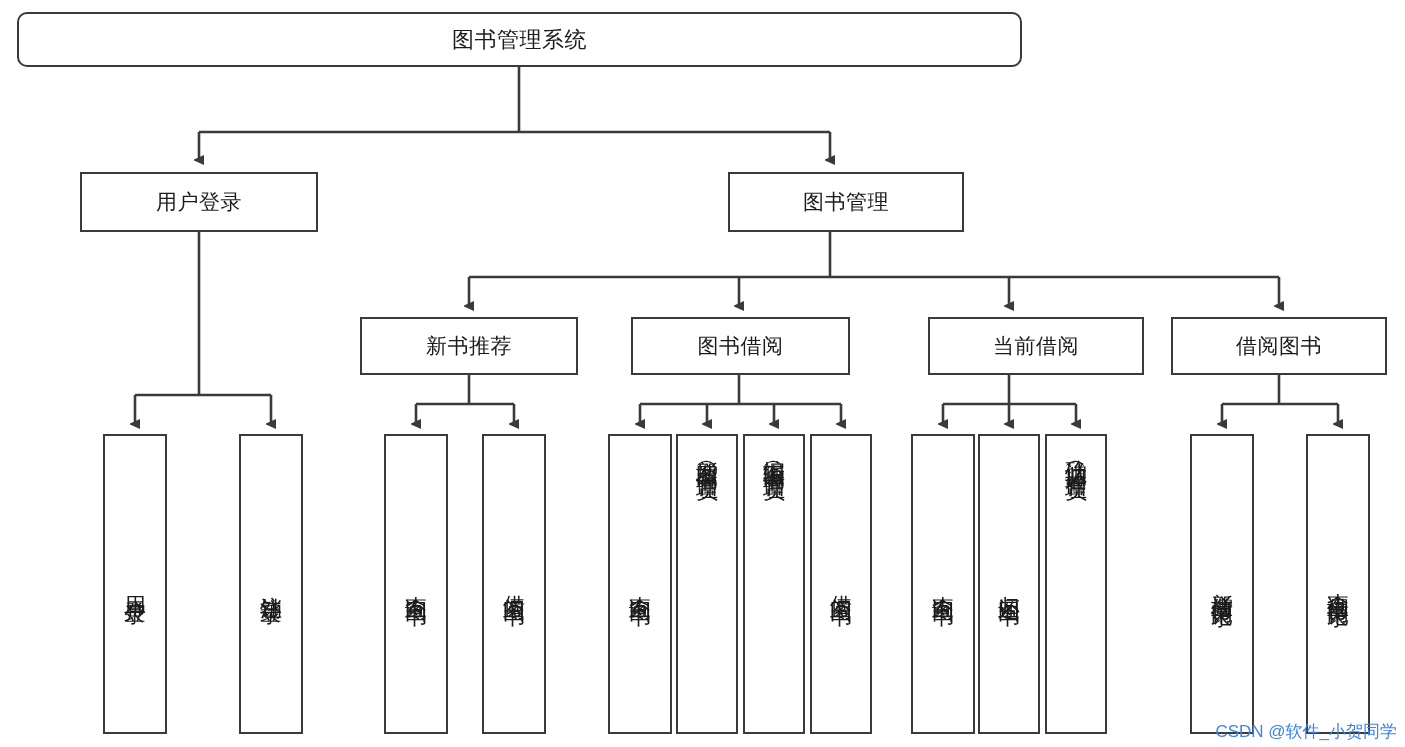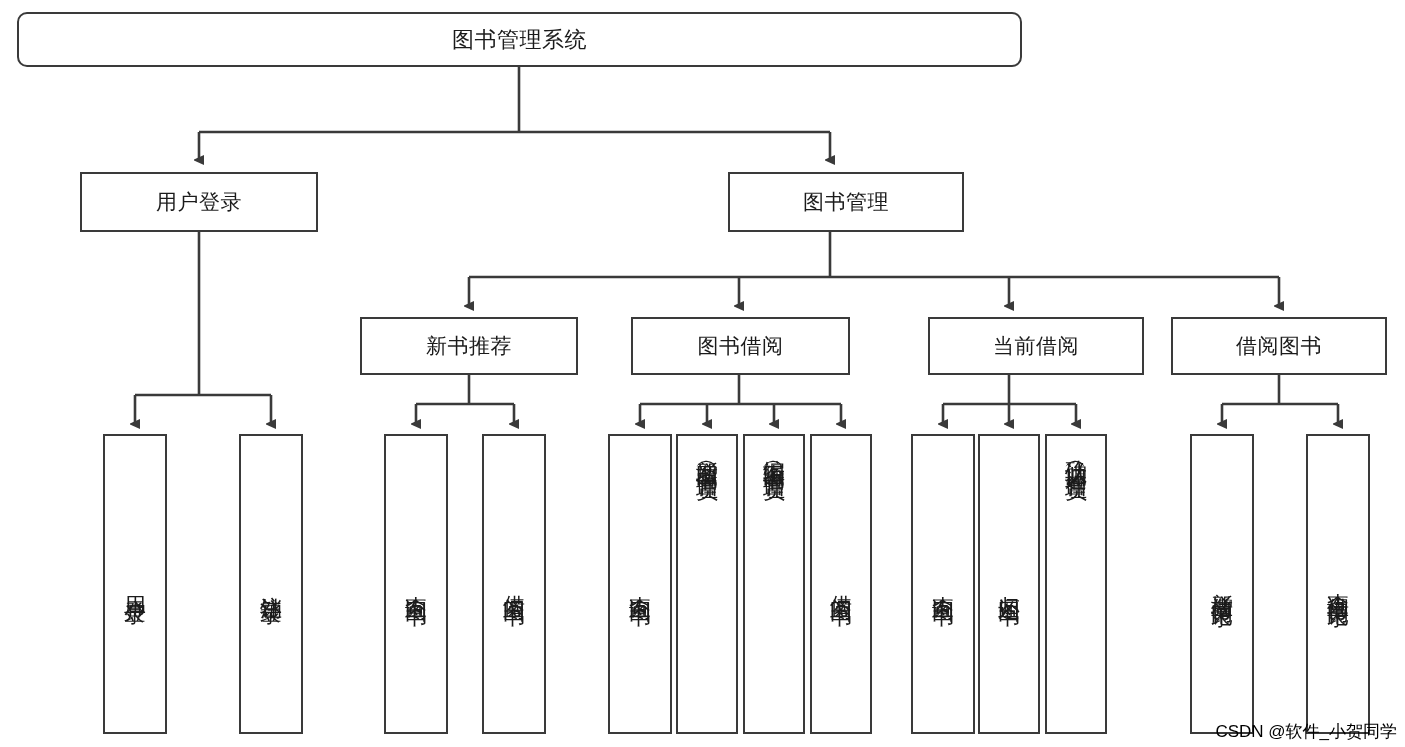--- a/index.html
+++ b/index.html
@@ -66,21 +66,21 @@
   }
   .node.v.mid {
     align-items: center;
     padding-top: 0;
   }
   .watermark {
     position: absolute;
     right: 8px;
     bottom: 4px;
     font-size: 17px;
-    color: #000000;
+    color: #3b82f6;
     z-index: 5;
     white-space: nowrap;
     font-family: "Liberation Sans", "DejaVu Sans", sans-serif;
   }
 </style>
 </head>
 <body>
 
 <div id="canvas">
 

